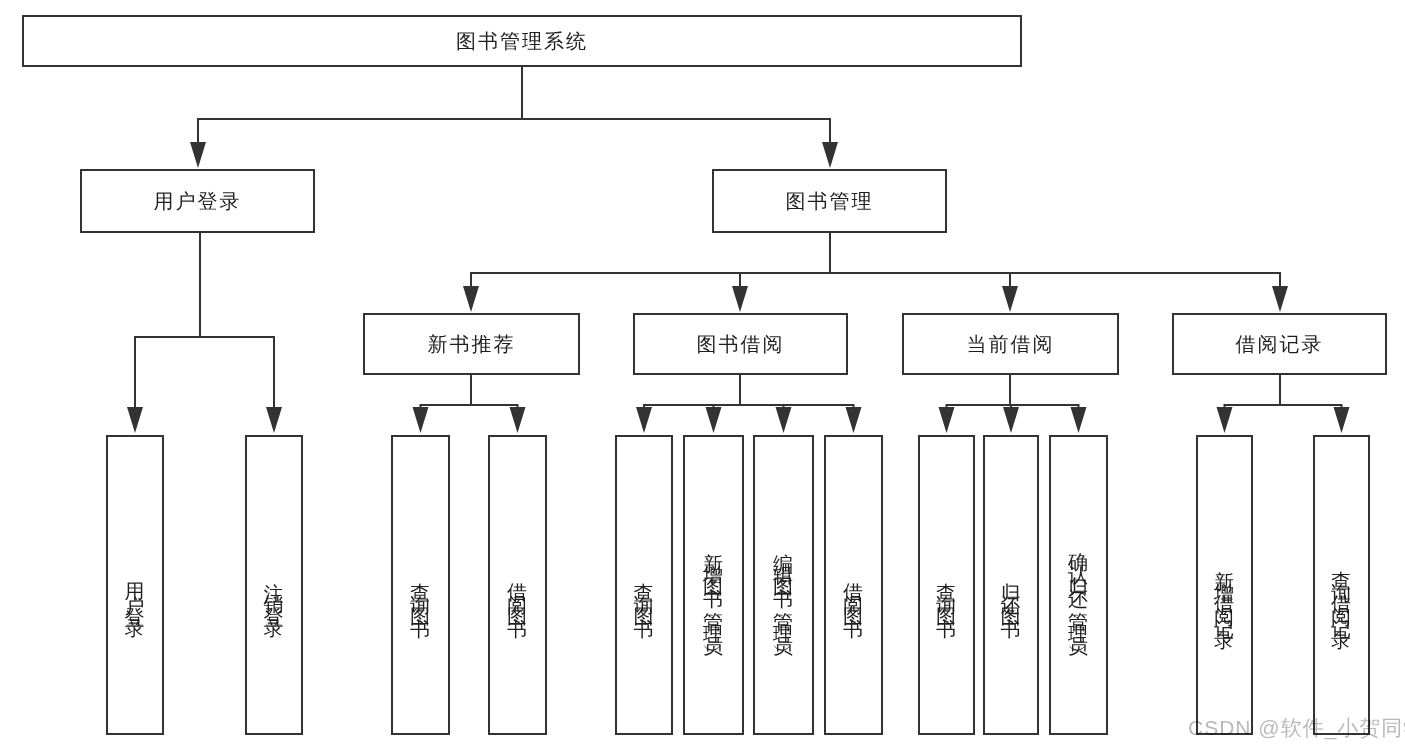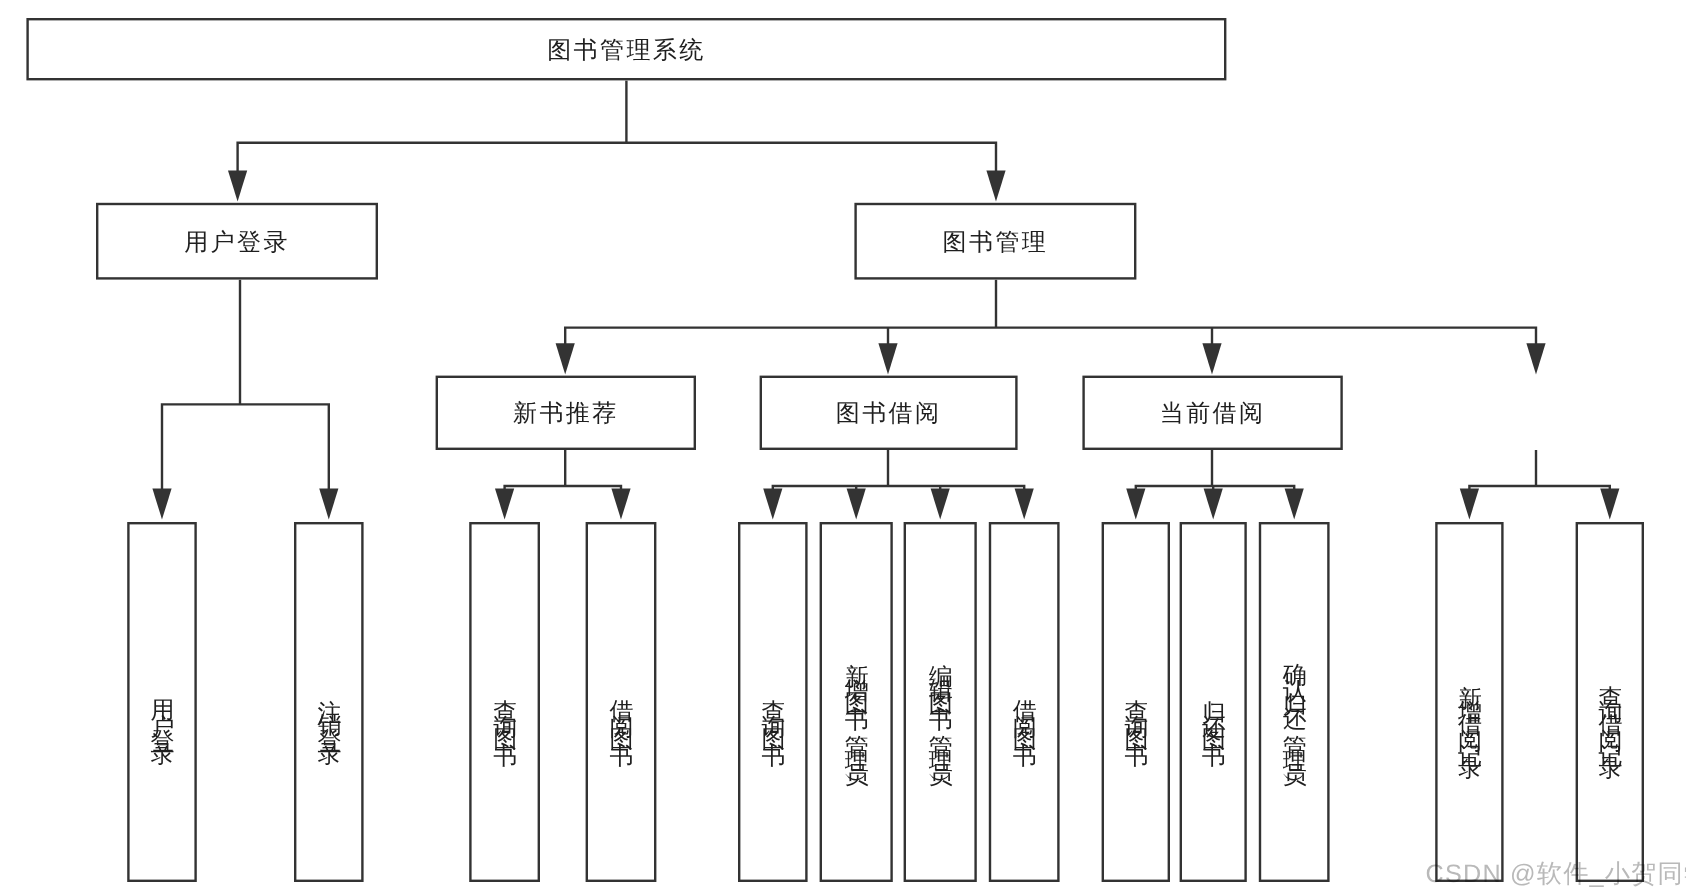--- a/index.html
+++ b/index.html
@@ -120,20 +120,23 @@
 
   <div class="box" style="left:712px;top:169px;width:235px;height:64px">
     <span>图书管理</span>
   </div>
   <div class="box" style="left:902px;top:313px;width:217px;height:62px">
     <span>当前借阅</span>
   </div>
   <div class="box" style="left:633px;top:313px;width:215px;height:62px">
     <span>图书借阅</span>
   </div>
+  <div class="box" style="left:1172px;top:313px;width:215px;height:62px">
+    <span>借阅记录</span>
+  </div>
 
   <div class="box vbox" style="left:106px;top:435px;width:58px;height:300px">
     <span class="vtext">用户登录</span>
   </div>
   <div class="box vbox" style="left:245px;top:435px;width:58px;height:300px">
     <span class="vtext">注销登录</span>
   </div>
 
   <div class="box vbox" style="left:391px;top:435px;width:59px;height:300px">
     <span class="vtext">查询图书</span>

